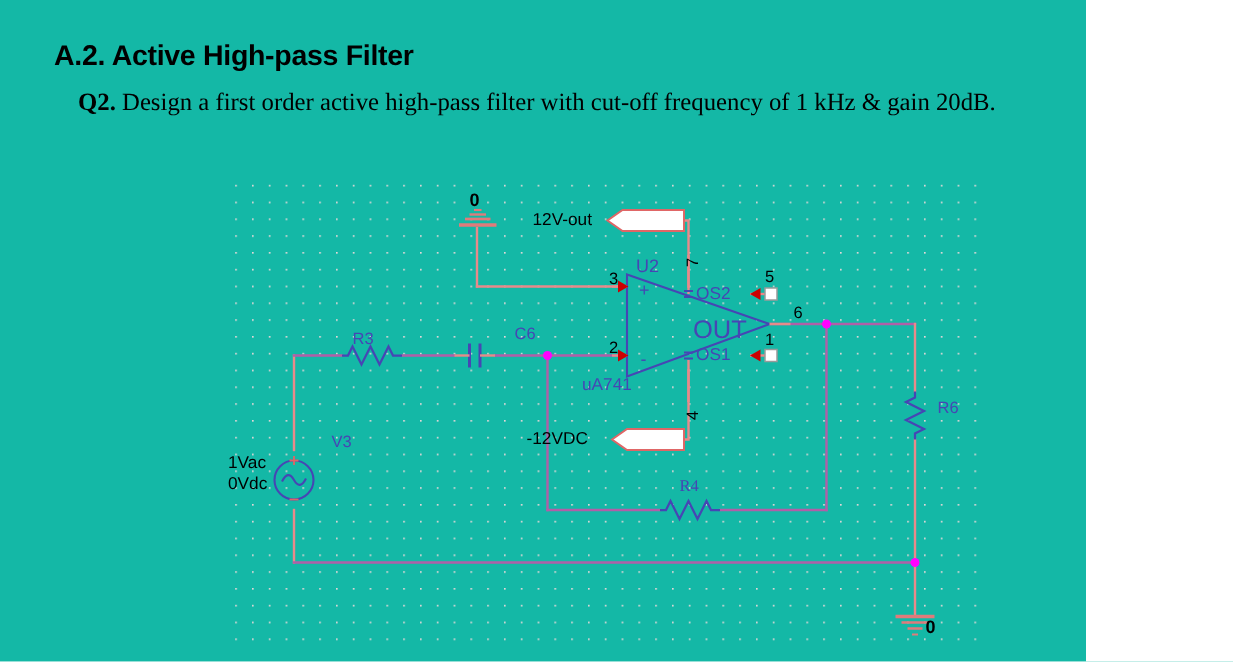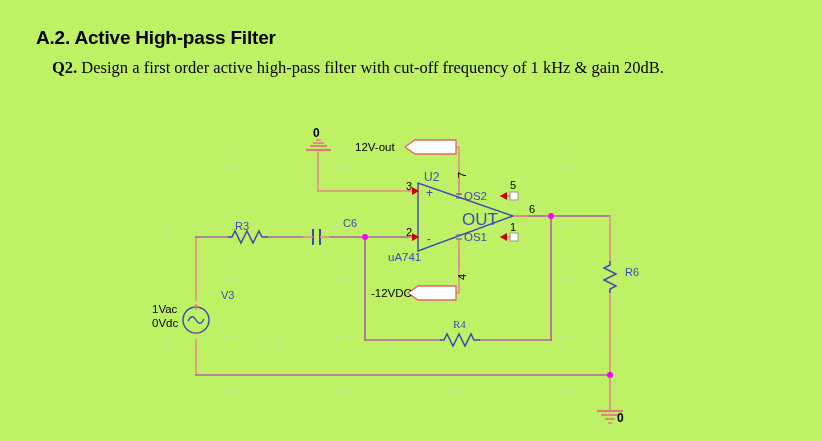--- a/index.html
+++ b/index.html
@@ -11,23 +11,23 @@
     width: 822px;
     height: 441px;
     position: relative;
     overflow: hidden;
     font-family: "Liberation Serif", serif;
   }
 
   #page {
     position: absolute;
     left: 0; top: 0;
-    width: 822px;
+    width: 724px;
     height: 441px;
-    background: #bef264;
+    background: #14b8a6;
   }
 
   
   .heading {
     position: absolute;
     left: 36px;
     top: 27px;
     font-family: "Liberation Sans", sans-serif;
     font-weight: bold;
     font-size: 19px;
@@ -204,21 +204,21 @@
       <rect x="510" y="233" width="8" height="8" fill="#ffffff" stroke="#9a9a9a" stroke-width="1"></rect>
     </g>
   </svg>
 
   <div class="sch-label lbl-black-b" style="left:313px; top:126px;">0</div>
 
   <div class="sch-label lbl-black-b" style="left:617px; top:411px;">0</div>
 
   <div class="sch-label lbl-black" style="left:355px; top:141px; font-size:11.5px;">12V-out</div>
 
-  <div class="sch-label lbl-black" style="left:371px; top:287px; font-size:11.5px;text-align:right;">-12VDC</div>
+  <div class="sch-label lbl-black" style="left:351px; top:287px; font-size:11.5px;text-align:right;">-12VDC</div>
 
   <div class="sch-label lbl-blue" style="left:235px; top:220px;">R3</div>
 
   <div class="sch-label lbl-blue" style="left:307px; top:217px;margin-left:36px;">C6</div>
 
   <div class="sch-label lbl-blue" style="left:453px; top:318px;font-family:Liberation Serif, serif;">R4</div>
 
   <div class="sch-label lbl-blue" style="left:625px; top:266px;">R6</div>
 
   <div class="sch-label lbl-blue" style="left:204px; top:289px;margin-left:17px;">V3</div>

